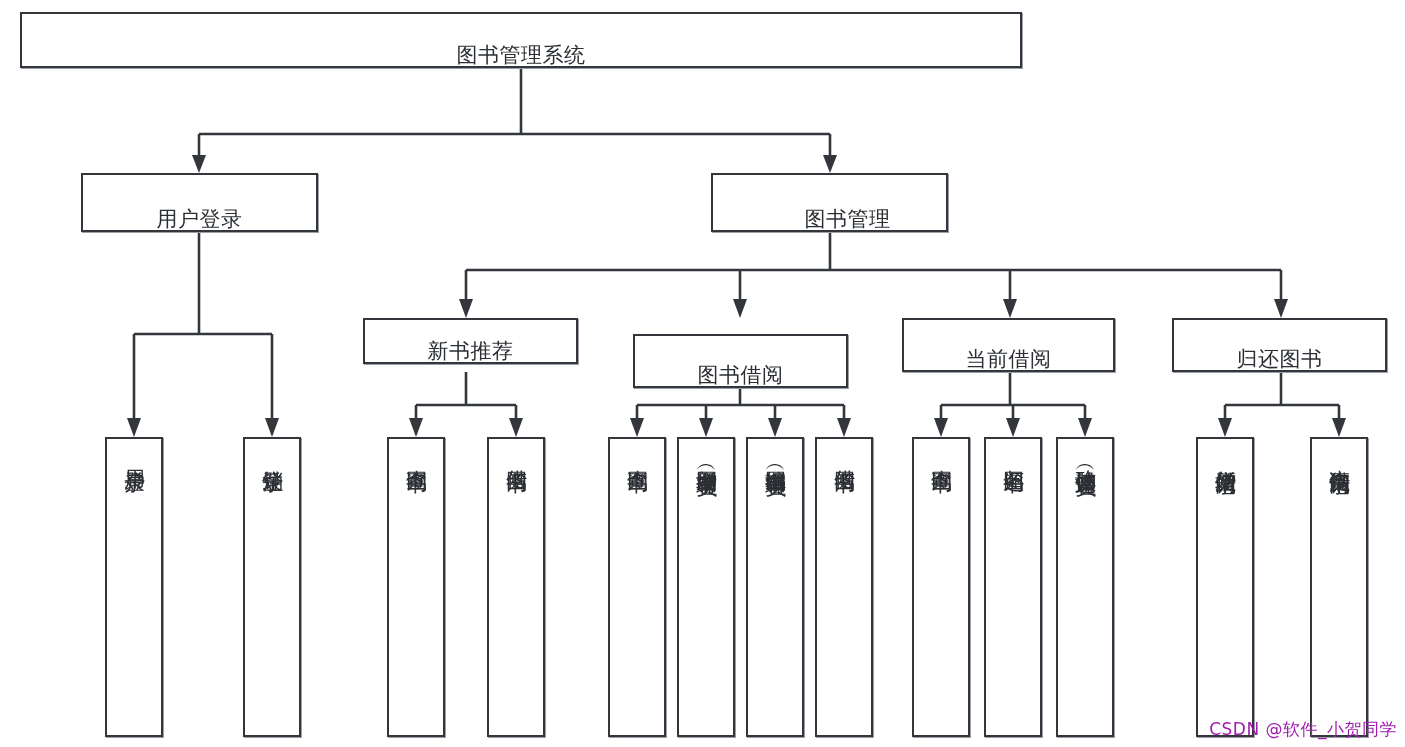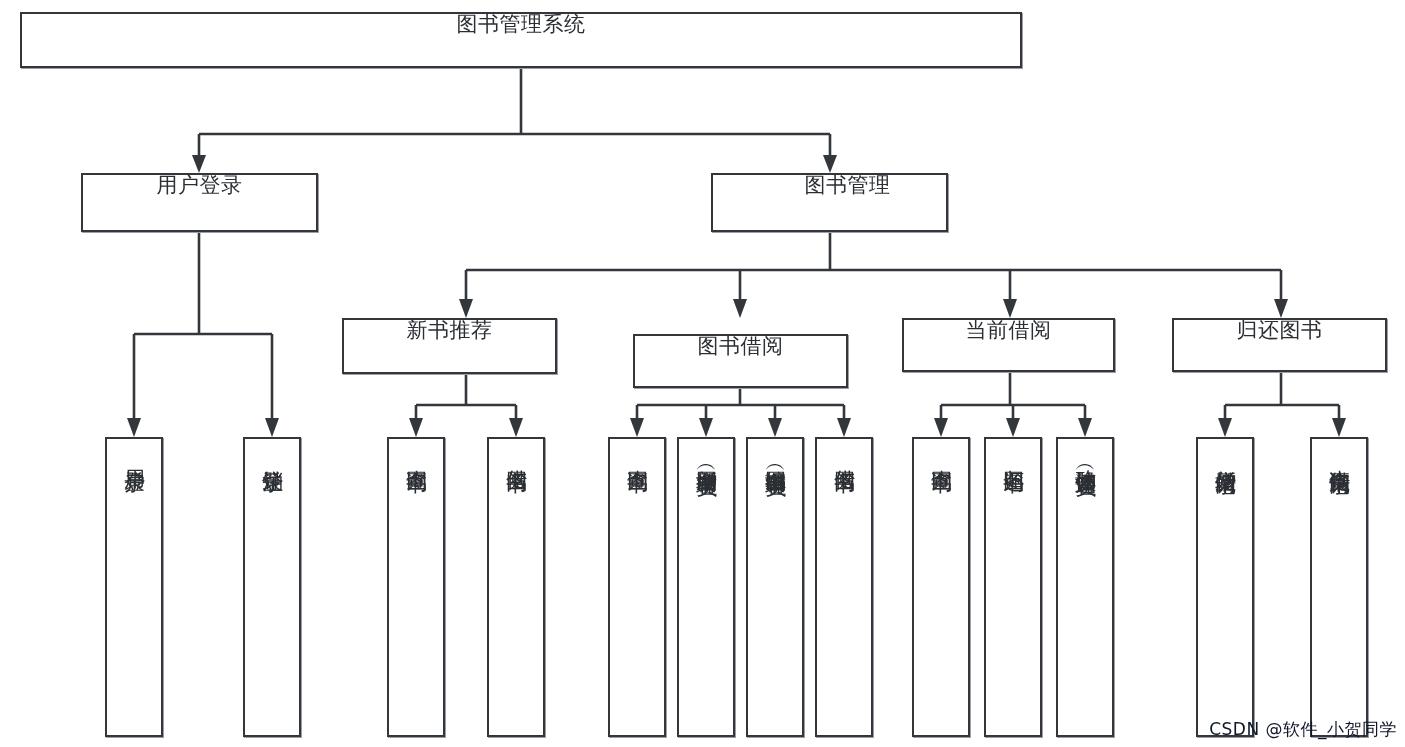--- a/index.html
+++ b/index.html
@@ -23,21 +23,21 @@
   }
   .node-box {
     position: absolute;
     box-sizing: border-box;
     background: #ffffff;
     border: 2px solid #33363b;
     box-shadow: 1px 1px 0 0 #9aa0a6;
   }
   .node-h {
     display: flex;
-    align-items: flex-start;
+    align-items: flex-end;
     justify-content: center;
   }
   .node-label-h {
     font-size: 21px;
     color: #2b2f33;
     letter-spacing: 0.5px;
     white-space: nowrap;
     line-height: 1;
   }
   .node-v {
@@ -53,21 +53,21 @@
     text-orientation: upright;
     line-height: 1.22;
     letter-spacing: 1px;
     white-space: nowrap;
   }
   .watermark {
     position: absolute;
     right: 8px;
     bottom: 6px;
     font-size: 17px;
-    color: #0f172a;
+    color: #a21caf;
     white-space: nowrap;
     letter-spacing: 0.5px;
   }
   svg line, svg polyline, svg path {
     stroke: #33363b;
     stroke-width: 2.6;
     fill: none;
   }
   svg polygon.arrow-head {
     fill: #33363b;
@@ -143,21 +143,21 @@
   <span class="node-label-h">图书管理系统</span>
 </div>
 
 <div class="node-box node-h" style="left:81px; top:173px; width:237px; height:59px;">
   <span class="node-label-h">用户登录</span>
 </div>
 <div class="node-box node-h" style="left:711px; top:173px; width:237px; height:59px;padding-left:36px;">
   <span class="node-label-h">图书管理</span>
 </div>
 
-<div class="node-box node-h" style="left:342px; top:318px; width:215px; height:56px;">
+<div class="node-box node-h" style="left:363px; top:318px; width:215px; height:46px;">
   <span class="node-label-h">新书推荐</span>
 </div>
 <div class="node-box node-h" style="left:633px; top:334px; width:215px; height:54px;">
   <span class="node-label-h">图书借阅</span>
 </div>
 <div class="node-box node-h" style="left:902px; top:318px; width:213px; height:54px;">
   <span class="node-label-h">当前借阅</span>
 </div>
 <div class="node-box node-h" style="left:1172px; top:318px; width:215px; height:54px;">
   <span class="node-label-h">归还图书</span>

